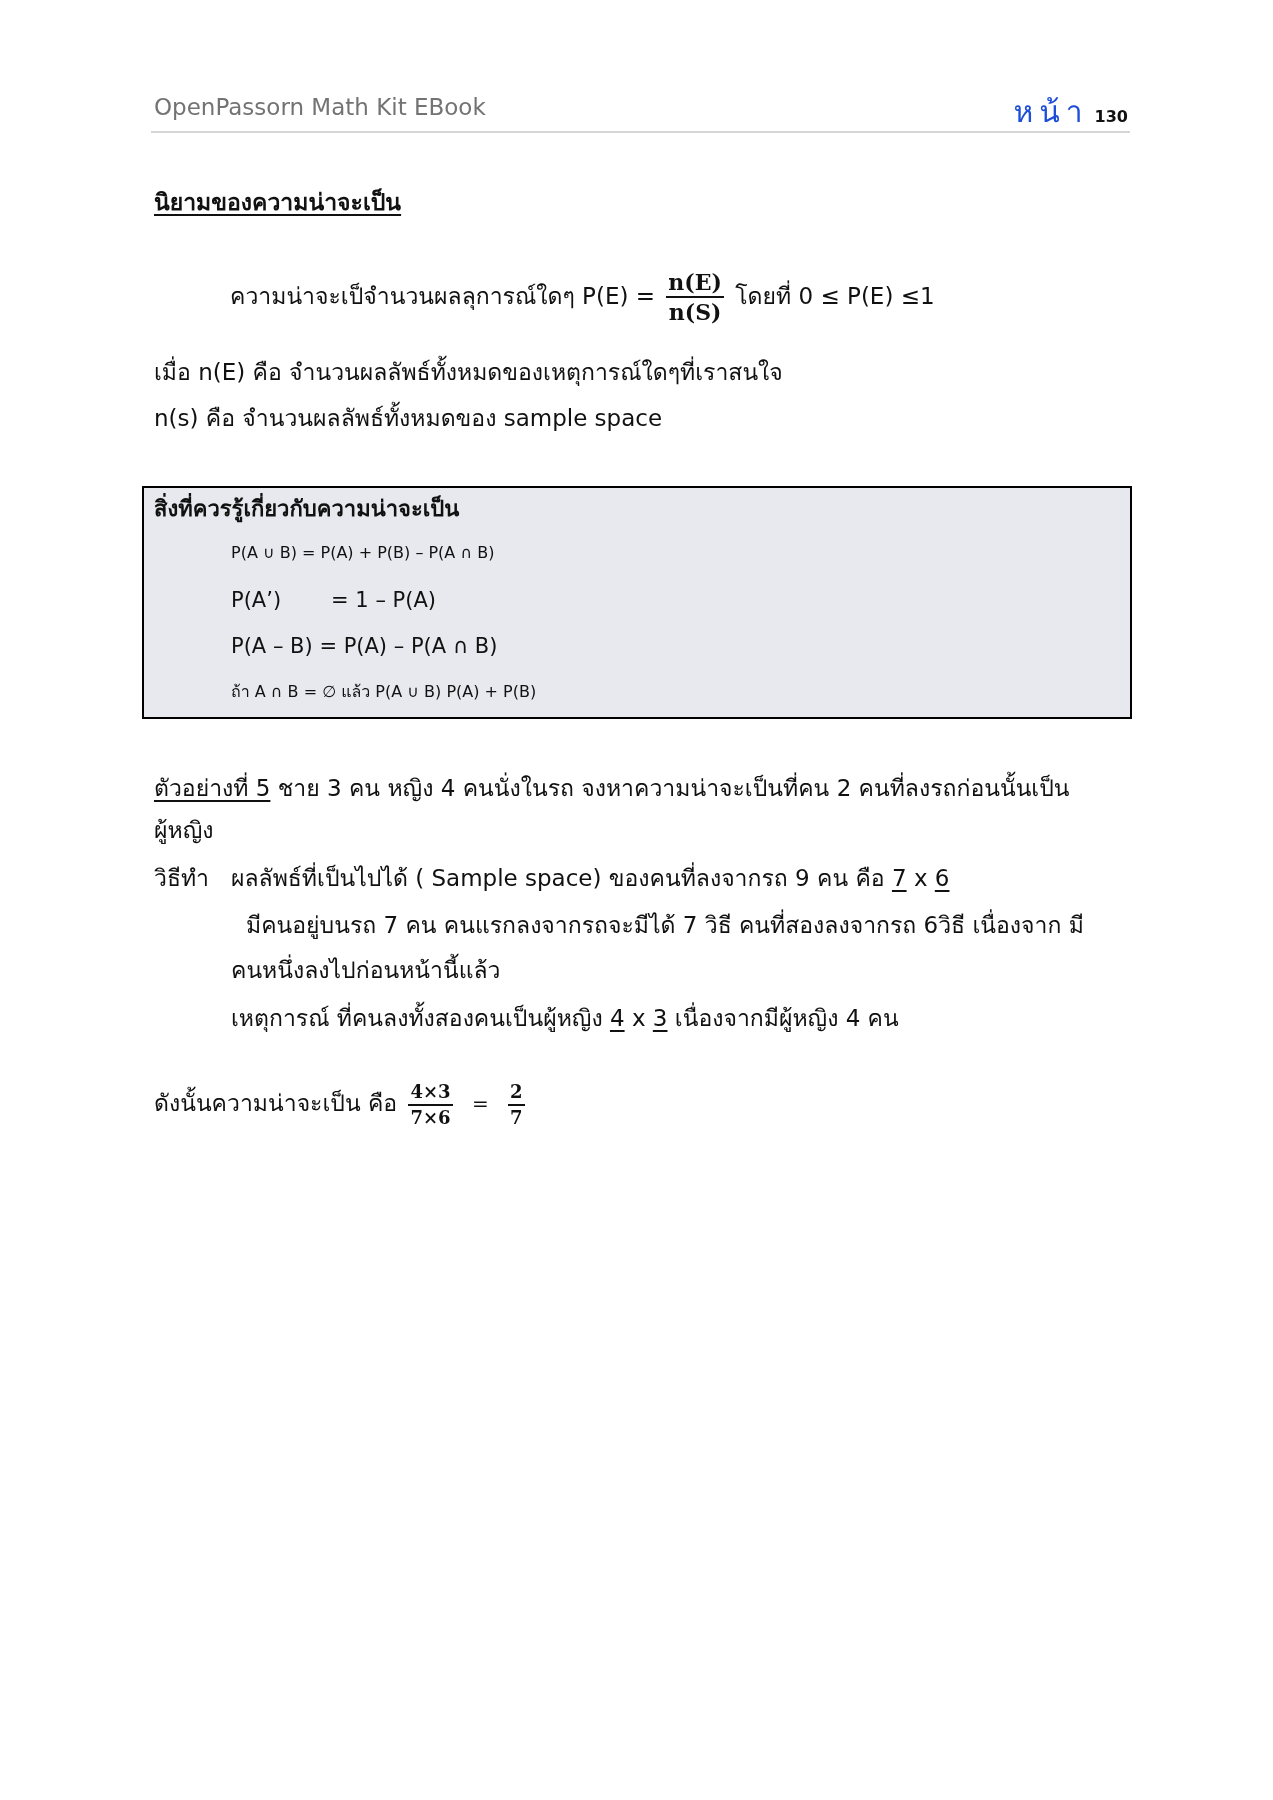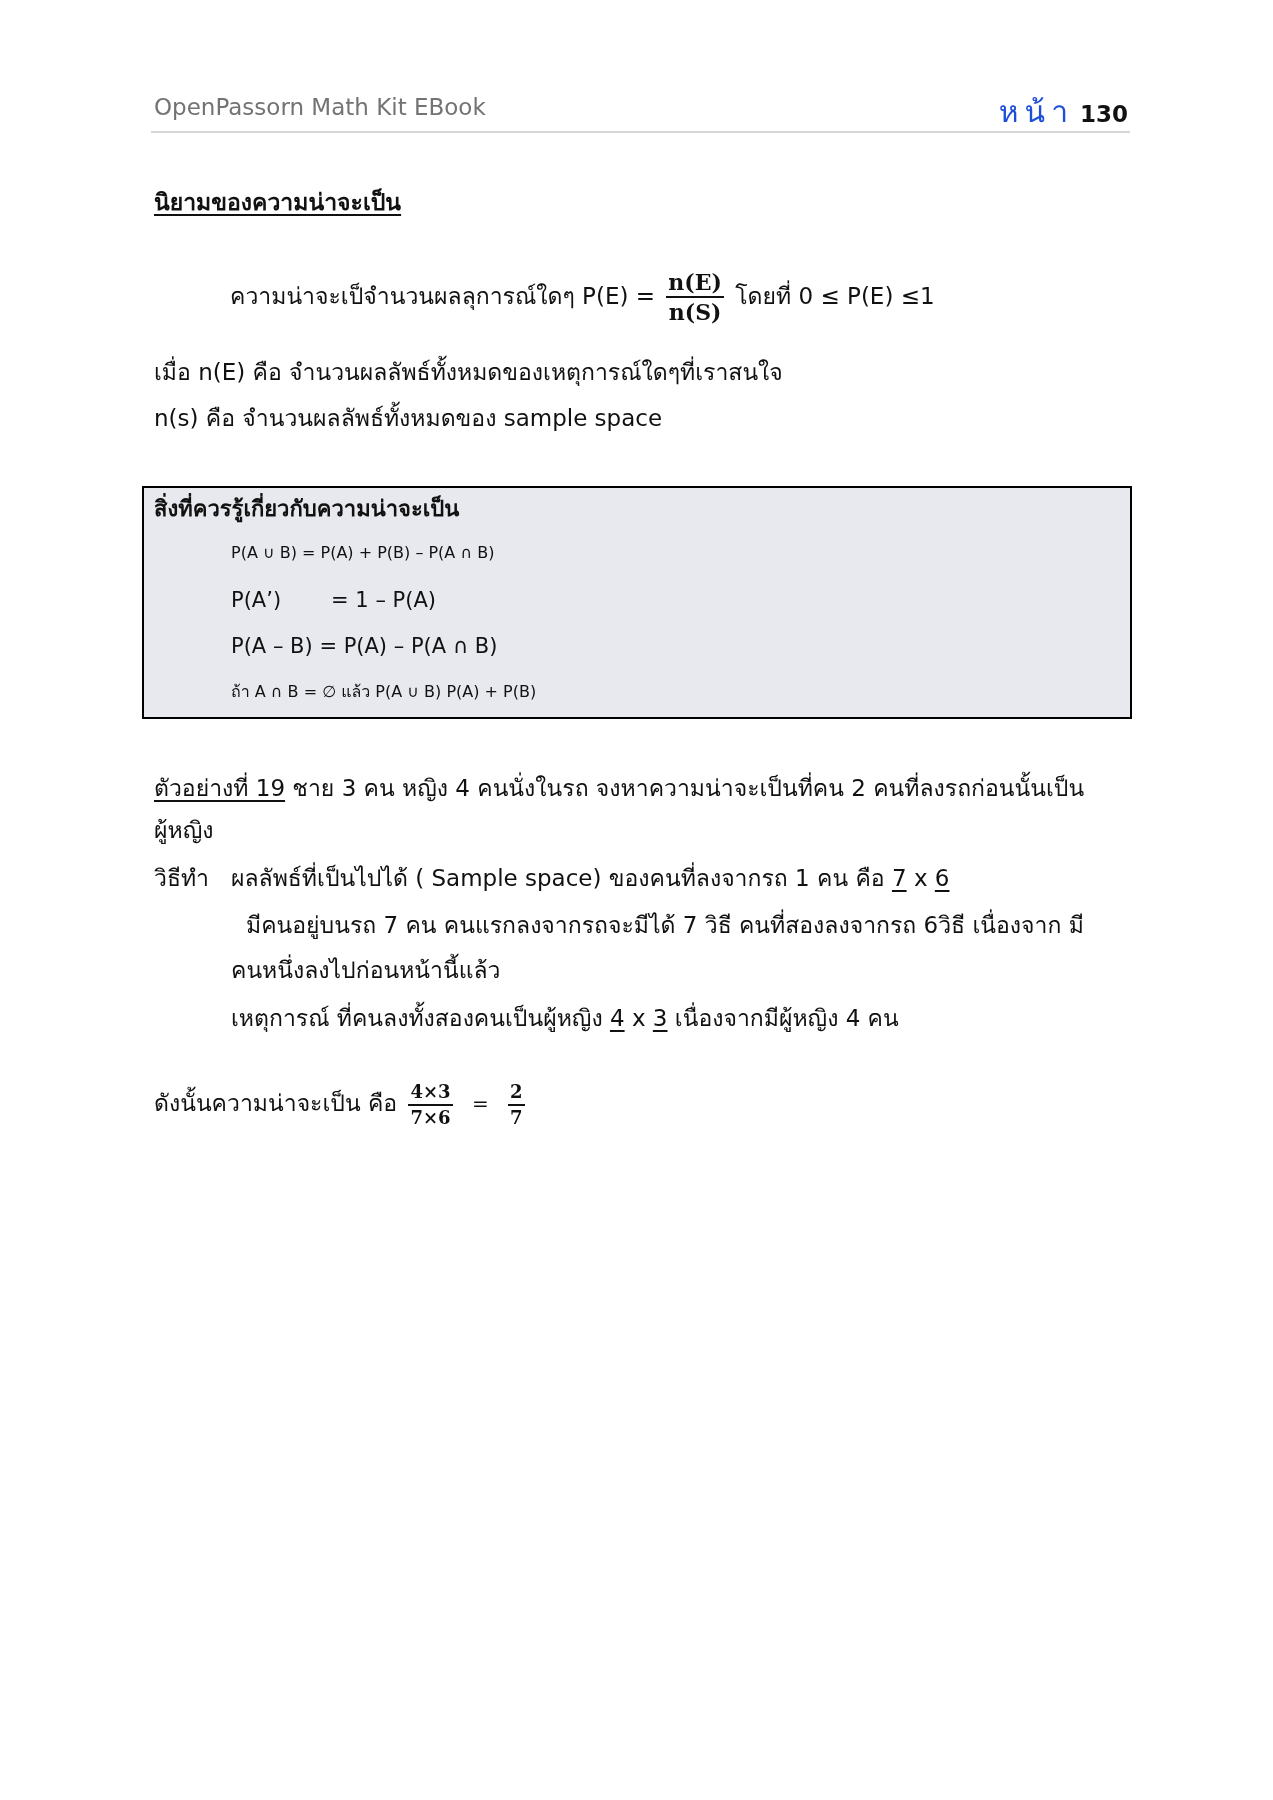--- a/index.html
+++ b/index.html
@@ -5,21 +5,21 @@
   html, body { margin: 0; padding: 0; background: #ffffff; }
   body {
     width: 1273px; height: 1800px; position: relative; overflow: hidden;
     font-family: "DejaVu Sans", "Liberation Sans", sans-serif;
     color: #111;
   }
   .page-header { position: absolute; left: 154px; top: 88px; width: 976px; height: 44px; }
   .book-title { position: absolute; left: 0; top: 6px; font-size: 23px; color: #737373; }
   .page-label { position: absolute; right: 2px; top: 0px; white-space: nowrap; }
   .page-word { font-size: 30px; color: #1d4ed8; letter-spacing: 6px; font-weight: 300; }
-  .page-num { font-size: 23px; font-weight: bold; color: #111; margin-left: 6px; }
+  .page-num { font-size: 16px; font-weight: bold; color: #111; margin-left: 6px; }
   .header-rule { position: absolute; left: 151px; top: 131px; width: 979px; height: 2px; background: #d6d6d6; }
 
   .txt { position: absolute; font-size: 23px; white-space: nowrap; line-height: 30px; }
   .u { text-decoration: underline; text-underline-offset: 4px; }
 
   .section-title { left: 154px; top: 187px; font-weight: bold; font-size: 23px; }
 
   .formula-line { left: 230px; top: 268px; }
   .frac { display: inline-block; vertical-align: middle; text-align: center; margin: 0 4px; font-family: "DejaVu Serif", "Liberation Serif", serif; }
   .frac .num, .frac .den { display: block; line-height: 28px; padding: 0 2px; }
@@ -92,28 +92,28 @@
 <div class="txt box-line bl3">
   <span>P(A – B)</span>
   <span>= P(A) – P(A ∩ B)</span>
 </div>
 <div class="txt box-line bl4">
   <span>ถ้า A ∩ B = ∅ แล้ว</span>
   <span>P(A ∪ B) P(A) + P(B)</span>
 </div>
 
 <div class="txt ex-1">
-  <span class="u">ตัวอย่างที่ 19</span>
+  <span class="u">ตัวอย่างที่ 5</span>
   <span>ชาย 3 คน หญิง 4 คนนั่งในรถ จงหาความน่าจะเป็นที่คน 2 คนที่ลงรถก่อนนั้นเป็น</span>
 </div>
 <div class="txt ex-2">ผู้หญิง</div>
 
 <div class="txt sol-label">วิธีทำ</div>
 <div class="txt sol-1">
-  <span>ผลลัพธ์ที่เป็นไปได้ ( Sample space) ของคนที่ลงจากรถ 1 คน คือ</span>
+  <span>ผลลัพธ์ที่เป็นไปได้ ( Sample space) ของคนที่ลงจากรถ 9 คน คือ</span>
   <span class="u">7</span>
   <span>x</span>
   <span class="u">6</span>
 </div>
 <div class="txt sol-2">มีคนอยู่บนรถ 7 คน คนแรกลงจากรถจะมีได้ 7 วิธี คนที่สองลงจากรถ 6วิธี เนื่องจาก มี</div>
 <div class="txt sol-3">คนหนึ่งลงไปก่อนหน้านี้แล้ว</div>
 <div class="txt sol-4">
   <span>เหตุการณ์ ที่คนลงทั้งสองคนเป็นผู้หญิง</span>
   <span class="u">4</span>
   <span>x</span>

